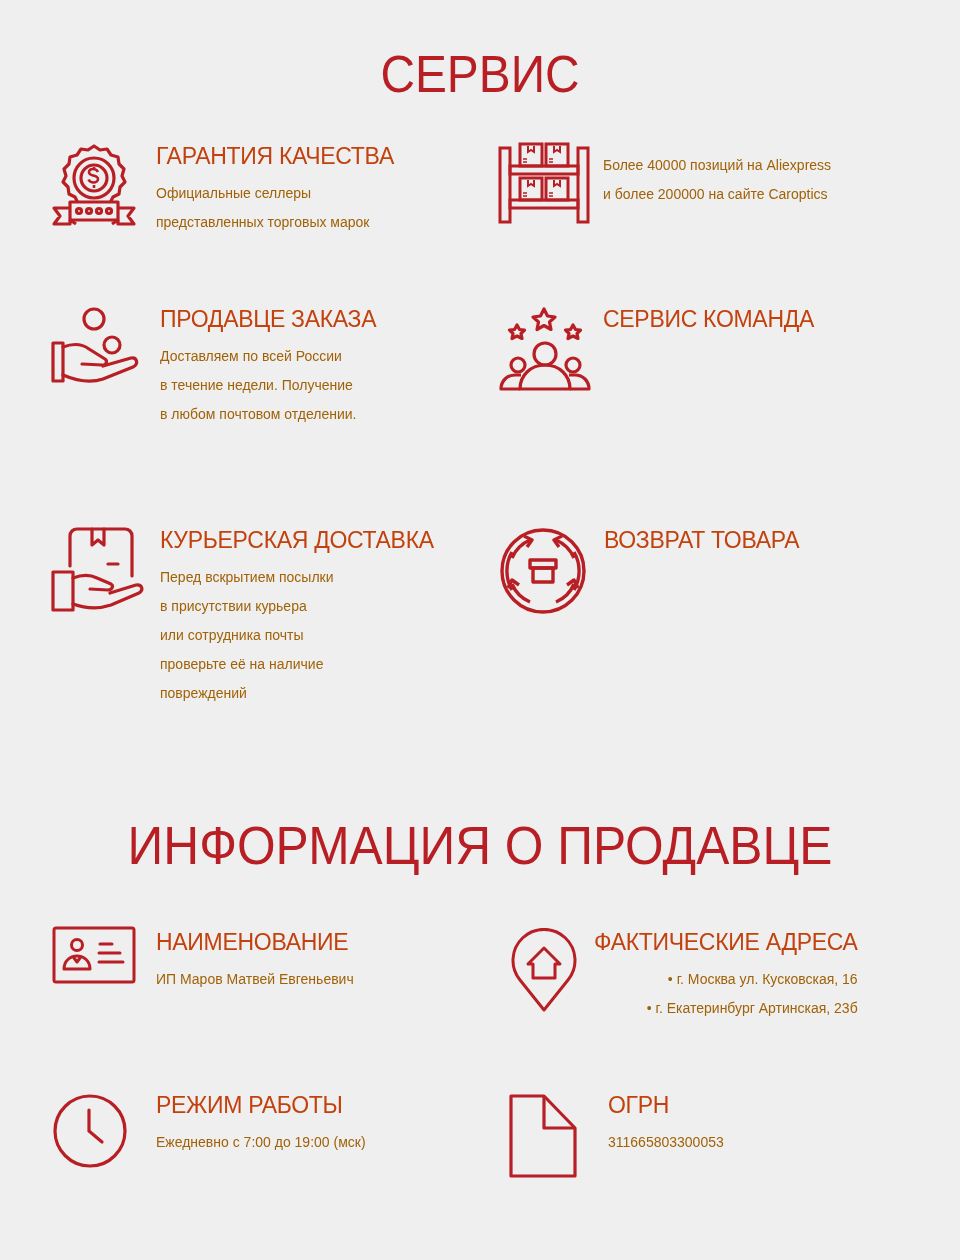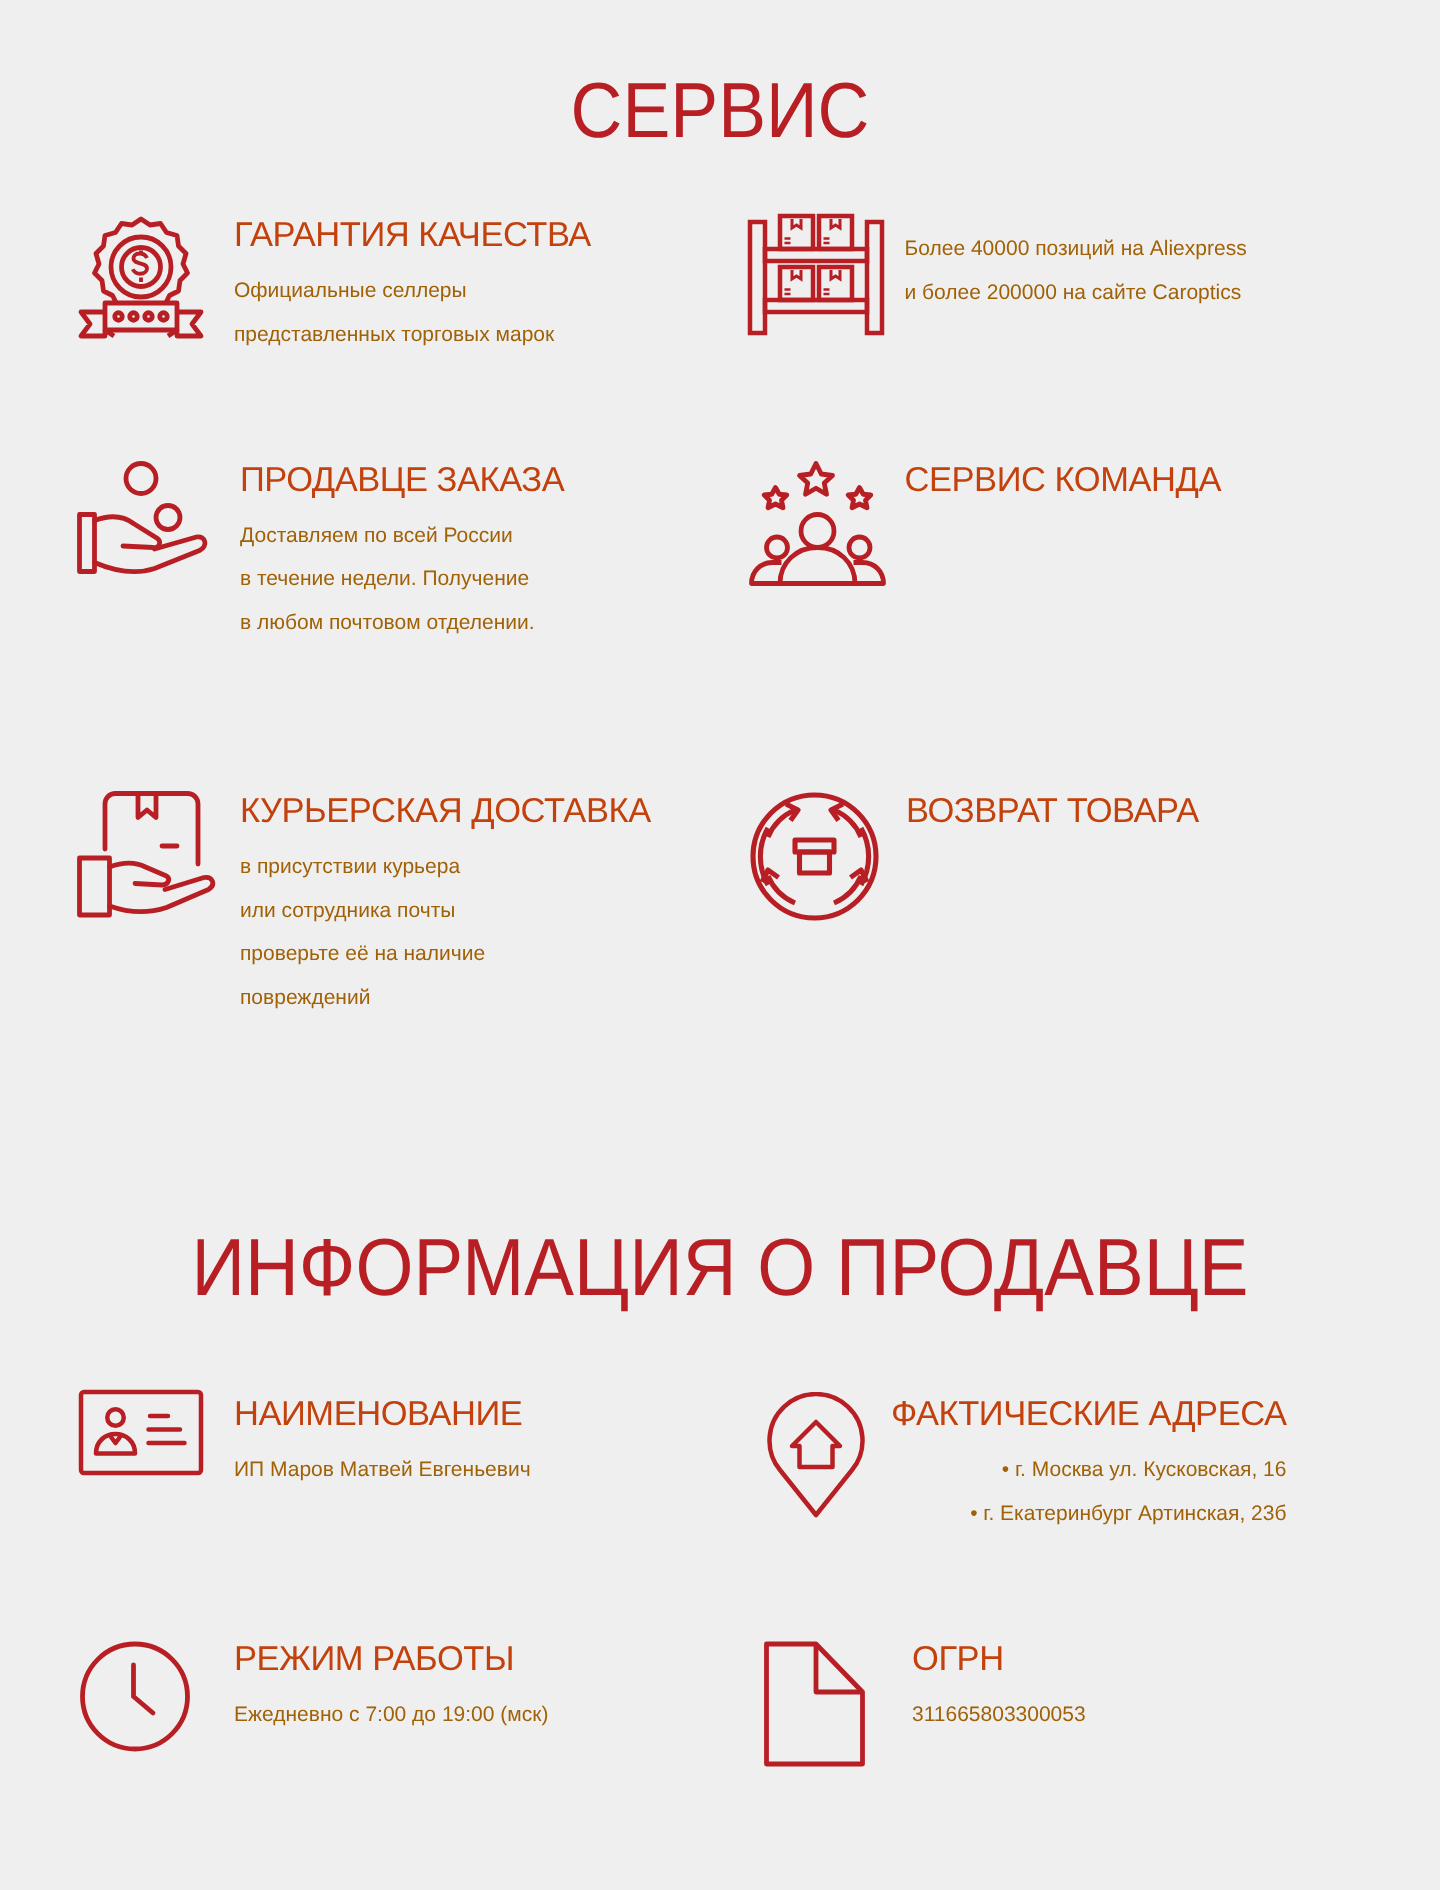--- a/index.html
+++ b/index.html
@@ -125,20 +125,21 @@
       <path d="M42 3v16l6-5 6 5V3"></path>
       <path d="M58 38h10"></path>
       <rect x="3" y="46" width="20" height="38"></rect>
       <path d="M23 52c8-3 16-4 24 0l14 6c3 2 1 6-3 6l-18-1"></path>
       <path d="M23 78c14 5 26 5 38 1l28-12c5-3 3-9-3-8l-26 8"></path>
     </svg>
   </div>
   <div class="text" style="left:110px;">
     <div class="head">КУРЬЕРСКАЯ ДОСТАВКА</div>
     <div class="desc">
+      <div>Перед вскрытием посылки</div>
       <div>в присутствии курьера</div>
       <div>или сотрудника почты</div>
       <div>проверьте её на наличие</div>
       <div>повреждений</div>
     </div>
   </div>
 </div>
 
 <div class="item" style="left:498px; top:526px;">
   <div class="icon" style="width:90px;height:90px;">

